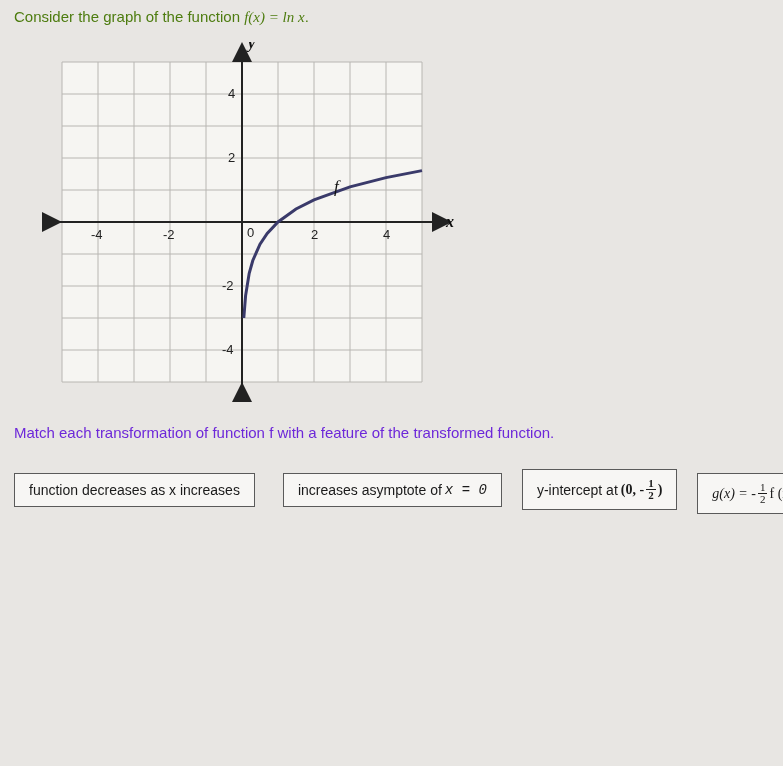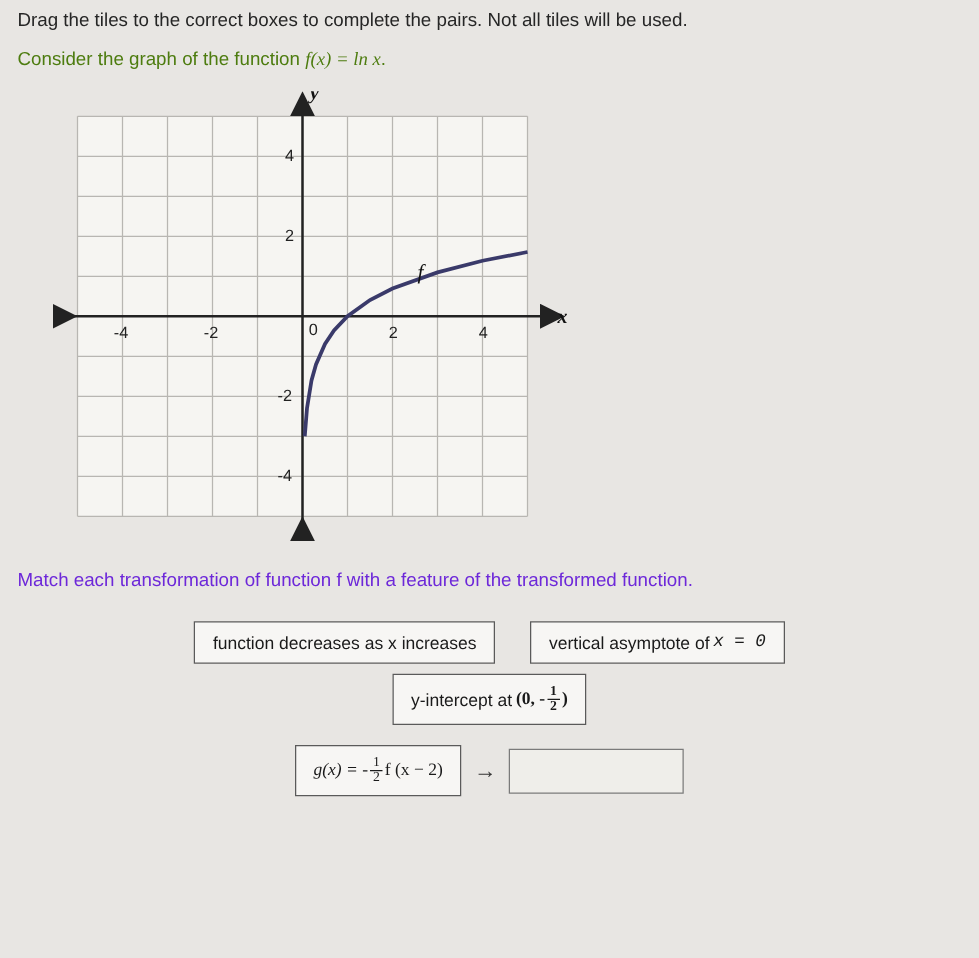--- a/index.html
+++ b/index.html
@@ -32,23 +32,22 @@
     margin-left: 28px;
     margin-bottom: 18px;
   }
   .match-instr {
     font-size: 15px;
     color: #6d28d9;
     margin: 4px 0 24px 0;
   }
   .tiles-area {
     display: flex;
-    flex-direction: column;
-    align-items: center;
-    gap: 8px;
+    align-items: center;
+    gap: 20px;
   }
   .tile-row {
     display: flex;
     gap: 28px;
     align-items: stretch;
   }
   .tile {
     border: 1px solid #5a5a5a;
     background: #f7f6f4;
     padding: 8px 14px;
@@ -86,21 +85,20 @@
     margin: 0 2px;
   }
   .frac .n { border-bottom: 1px solid #1a1a1a; padding: 0 2px; }
   .frac .d { padding: 0 2px; }
 </style>
 </head>
 <body>
 
 <div class="page">
 
-  <div class="instr">Drag the tiles to the correct boxes to complete the pairs. Not all tiles will be used.</div>
 
   <div class="consider">
     <span>Consider the graph of the function </span>
     <span class="fx mathser">f(x) = ln x</span><span>.</span>
   </div>
 
   <div class="graph-wrap">
     <svg width="420" height="360" viewBox="0 0 420 360">
 
       <defs>
@@ -174,21 +172,21 @@
 
   <div class="match-instr">Match each transformation of function f with a feature of the transformed function.</div>
 
   <div class="tiles-area">
 
     <div class="tile-row">
       <div class="tile">
         <span>function decreases as x increases</span>
       </div>
       <div class="tile">
-        <span>vertical asymptote of </span>
+        <span>increases asymptote of </span>
         <span class="mathser" style="font-style:italic; margin-left:3px;font-family:Liberation Mono, monospace;">x = 0</span>
       </div>
     </div>
 
     <div class="tile-row">
       <div class="tile">
         <span>y-intercept at </span>
         <span class="mathser" style="font-weight:bold; margin-left:3px;">(0, -</span>
           <span class="frac mathser" style="font-weight:bold;">
             <span class="n">1</span>

